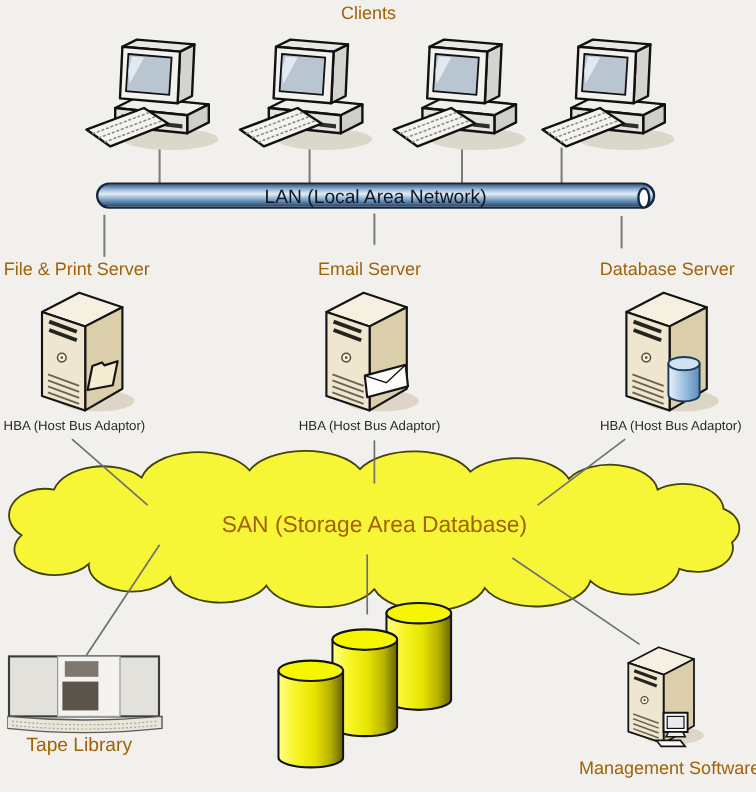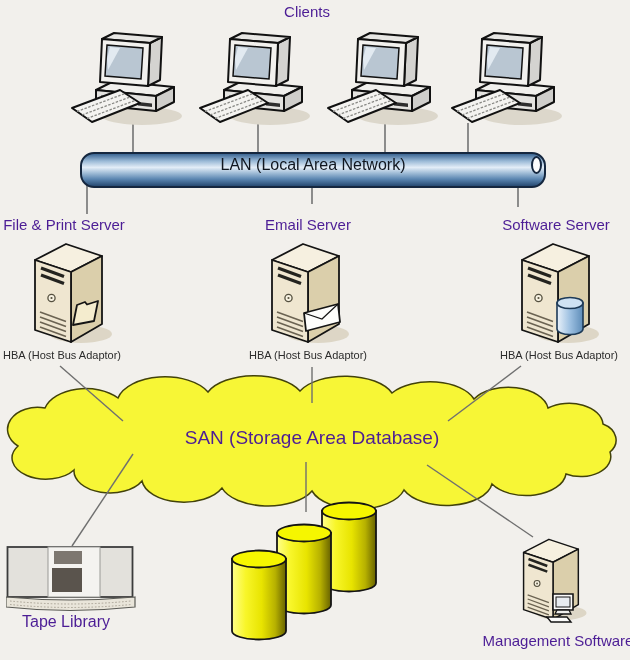--- a/index.html
+++ b/index.html
@@ -1,26 +1,26 @@
 <!DOCTYPE html>
 <html><head>
 <meta charset="utf-8">
 <style>
   html,body{margin:0;padding:0;}
   body{font-family:"Liberation Sans", sans-serif; background:#ffffff;}
   #canvas{position:relative;width:630px;height:660px;background:#f2f0ec;overflow:hidden;}
   .abs{position:absolute;}
   svg{display:block;}
-  .lbl{position:absolute;transform:translateX(-50%);white-space:nowrap;color:#4c1d95;text-align:center;}
+  .lbl{position:absolute;transform:translateX(-50%);white-space:nowrap;color:#a16207;text-align:center;}
   .lbl-15{font-size:15px;}
   .lbl-16{font-size:16px;}
   .lbl-11{font-size:11px;color:#2b2b2b;}
   .lbl-19{font-size:19px;}
   #lan-pipe{
-    position:absolute;left:80px;top:152px;width:466px;height:36px;
+    position:absolute;left:80px;top:152px;width:466px;height:22px;
     border:2px solid #15273f;border-radius:14px;box-sizing:border-box;
     background:linear-gradient(180deg,#3c6693 0%,#9ab9d6 22%,#e3edf7 42%,#a6c1da 58%,#5c87b2 78%,#274a72 100%);
   }
   #lan-pipe .cap{
     position:absolute;right:2px;top:2px;width:11px;height:18px;
     border:2px solid #15273f;border-radius:50%;background:#fdfdfd;box-sizing:border-box;
   }
   #lan-pipe .pipe-label{
     position:absolute;left:0;right:0;top:2px;text-align:center;font-size:16px;color:#10161f;
   }
@@ -139,21 +139,21 @@
       <use href="#pc"></use>
     </svg>
 
   <div id="lan-pipe">
     <div class="pipe-label">LAN (Local Area Network)</div>
     <div class="cap"></div>
   </div>
 
   <div class="lbl lbl-15" style="left:64px;top:216px;">File &amp; Print Server</div>
   <div class="lbl lbl-15" style="left:308px;top:216px;">Email Server</div>
-  <div class="lbl lbl-15" style="left:556px;top:216px;">Software Server</div>
+  <div class="lbl lbl-15" style="left:556px;top:216px;">Database Server</div>
 
   <svg class="abs" style="left:21px;top:235px;" width="100" height="112" viewBox="0 0 100 112">
     <use href="#tower"></use>
     <g transform="translate(50,66)">
       <path d="M2,24 L6,4 L14,1 L16,3.5 L27,0 L23,20 Z" fill="#f4ecce" stroke="#141414" stroke-width="1.8" stroke-linejoin="round"></path>
     </g>
   </svg>
   <svg class="abs" style="left:258px;top:235px;" width="100" height="112" viewBox="0 0 100 112">
     <use href="#tower"></use>
     <g transform="translate(46,68)">

